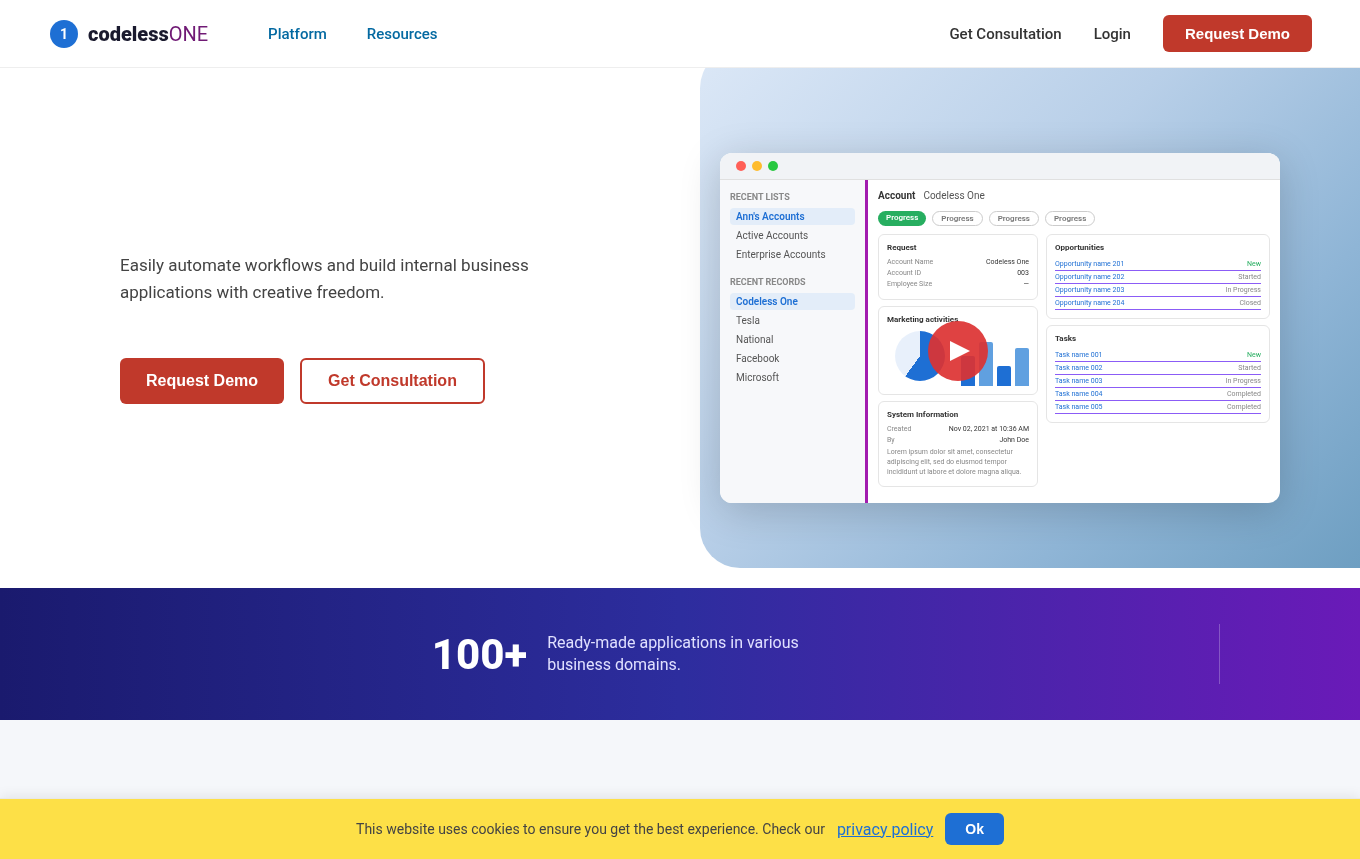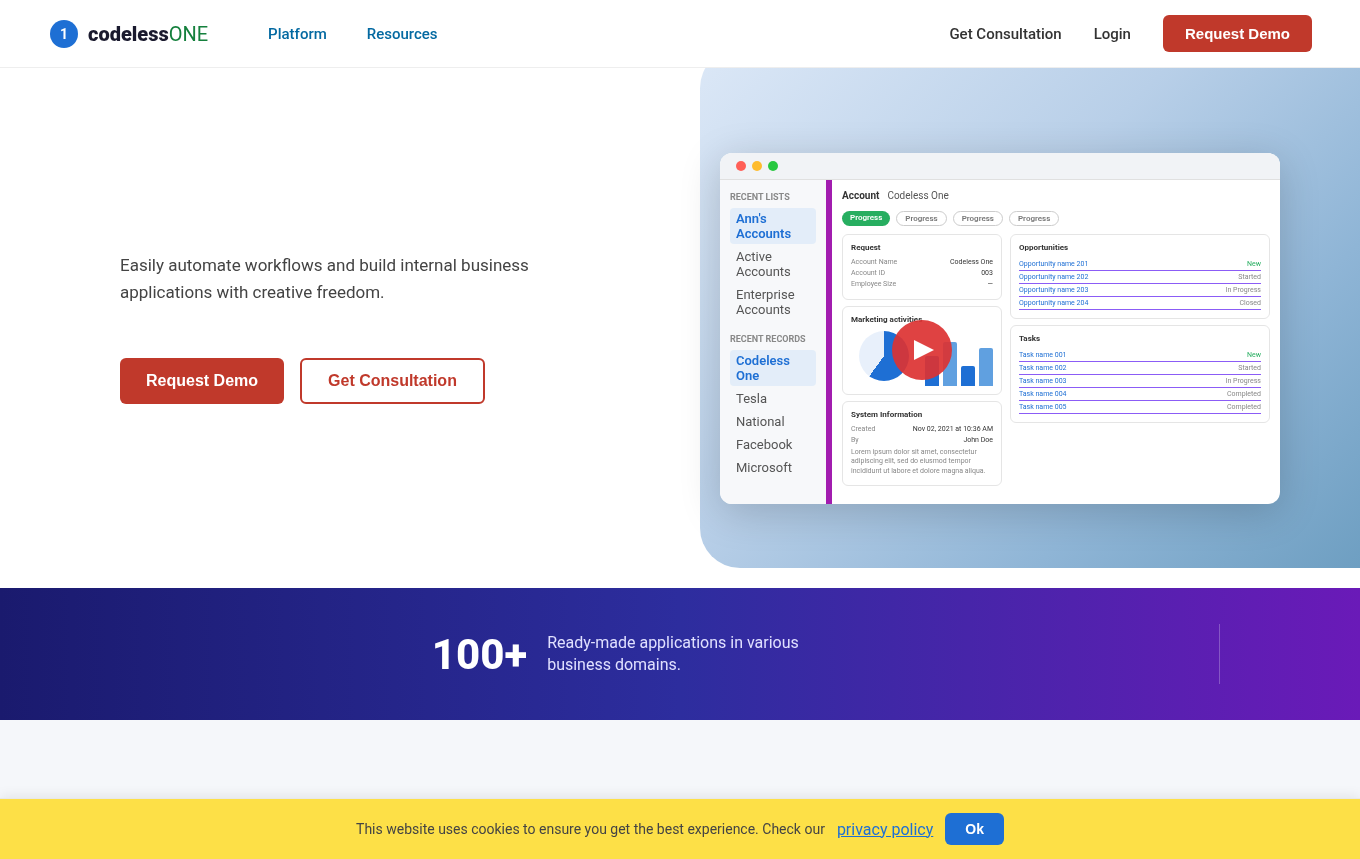--- a/index.html
+++ b/index.html
@@ -7,21 +7,21 @@
 
     
     nav {
       display: flex; align-items: center; justify-content: space-between;
       padding: 0 48px; height: 68px; background: #fff;
       border-bottom: 1px solid #eee; position: sticky; top: 0; z-index: 100;
     }
     .nav-logo { display: flex; align-items: center; gap: 8px; text-decoration: none; }
     .nav-logo-icon { width: 32px; height: 32px; }
     .nav-logo-text { font-size: 20px; font-weight: 700; color: #1a1a2e; }
-    .nav-logo-text span { color: #15803d; font-weight: 400; }
+    .nav-logo-text span { color: #701a75; font-weight: 400; }
     .nav-links { display: flex; align-items: center; gap: 40px; margin-left: 60px; }
     .nav-link { font-size: 15px; color: #0369a1; text-decoration: none; font-weight: 500; cursor: pointer; }
     .nav-left { display: flex; align-items: center; }
     .nav-right { display: flex; align-items: center; gap: 32px; }
     .nav-btn-ghost { font-size: 15px; color: #333; font-weight: 500; cursor: pointer; text-decoration: none; }
     .nav-btn-primary {
       background: #c0392b; color: #fff; border: none; border-radius: 6px;
       padding: 10px 22px; font-size: 15px; font-weight: 600; cursor: pointer;
     }
 
@@ -56,24 +56,24 @@
     .mockup-outer {
       background: #fff; border-radius: 12px; box-shadow: 0 8px 40px rgba(0,0,0,0.18);
       padding: 0; overflow: hidden; position: relative;
     }
     .mockup-header {
       background: #f1f3f6; padding: 8px 16px; display: flex; align-items: center; gap: 6px;
       border-bottom: 1px solid #e0e0e0;
     }
     .mockup-dot { width: 10px; height: 10px; border-radius: 50%; }
     .mockup-body { display: flex; min-height: 280px; }
-    .mockup-sidebar { width: 112px; background: #f7f8fa; padding: 12px 10px; border-right: 6px solid #a21caf; }
+    .mockup-sidebar { width: 148px; background: #f7f8fa; padding: 12px 10px; border-right: 3px solid #a21caf; }
     .mockup-sidebar-section { margin-bottom: 14px; }
     .mockup-sidebar-title { font-size: 9px; font-weight: 700; color: #888; margin-bottom: 6px; text-transform: uppercase; }
-    .mockup-sidebar-item { font-size: 13px; color: #555; padding: 3px 6px; border-radius: 4px; cursor: pointer; margin-bottom: 2px; }
+    .mockup-sidebar-item { font-size: 10px; color: #555; padding: 3px 6px; border-radius: 4px; cursor: pointer; margin-bottom: 2px; }
     .mockup-sidebar-item.active { background: #e3edf9; color: #1e6fd4; font-weight: 600; }
     .mockup-main { flex: 1; padding: 10px; }
     .mockup-main-header { display: flex; align-items: center; gap: 8px; margin-bottom: 10px; }
     .mockup-account-label { font-size: 10px; font-weight: 700; color: #333; }
     .mockup-account-name { font-size: 10px; color: #555; }
     .mockup-status-bar { display: flex; gap: 6px; margin-bottom: 8px; }
     .mockup-status-chip {
       font-size: 8px; padding: 2px 8px; border-radius: 10px; font-weight: 600;
     }
     .chip-green { background: #27ae60; color: #fff; }

